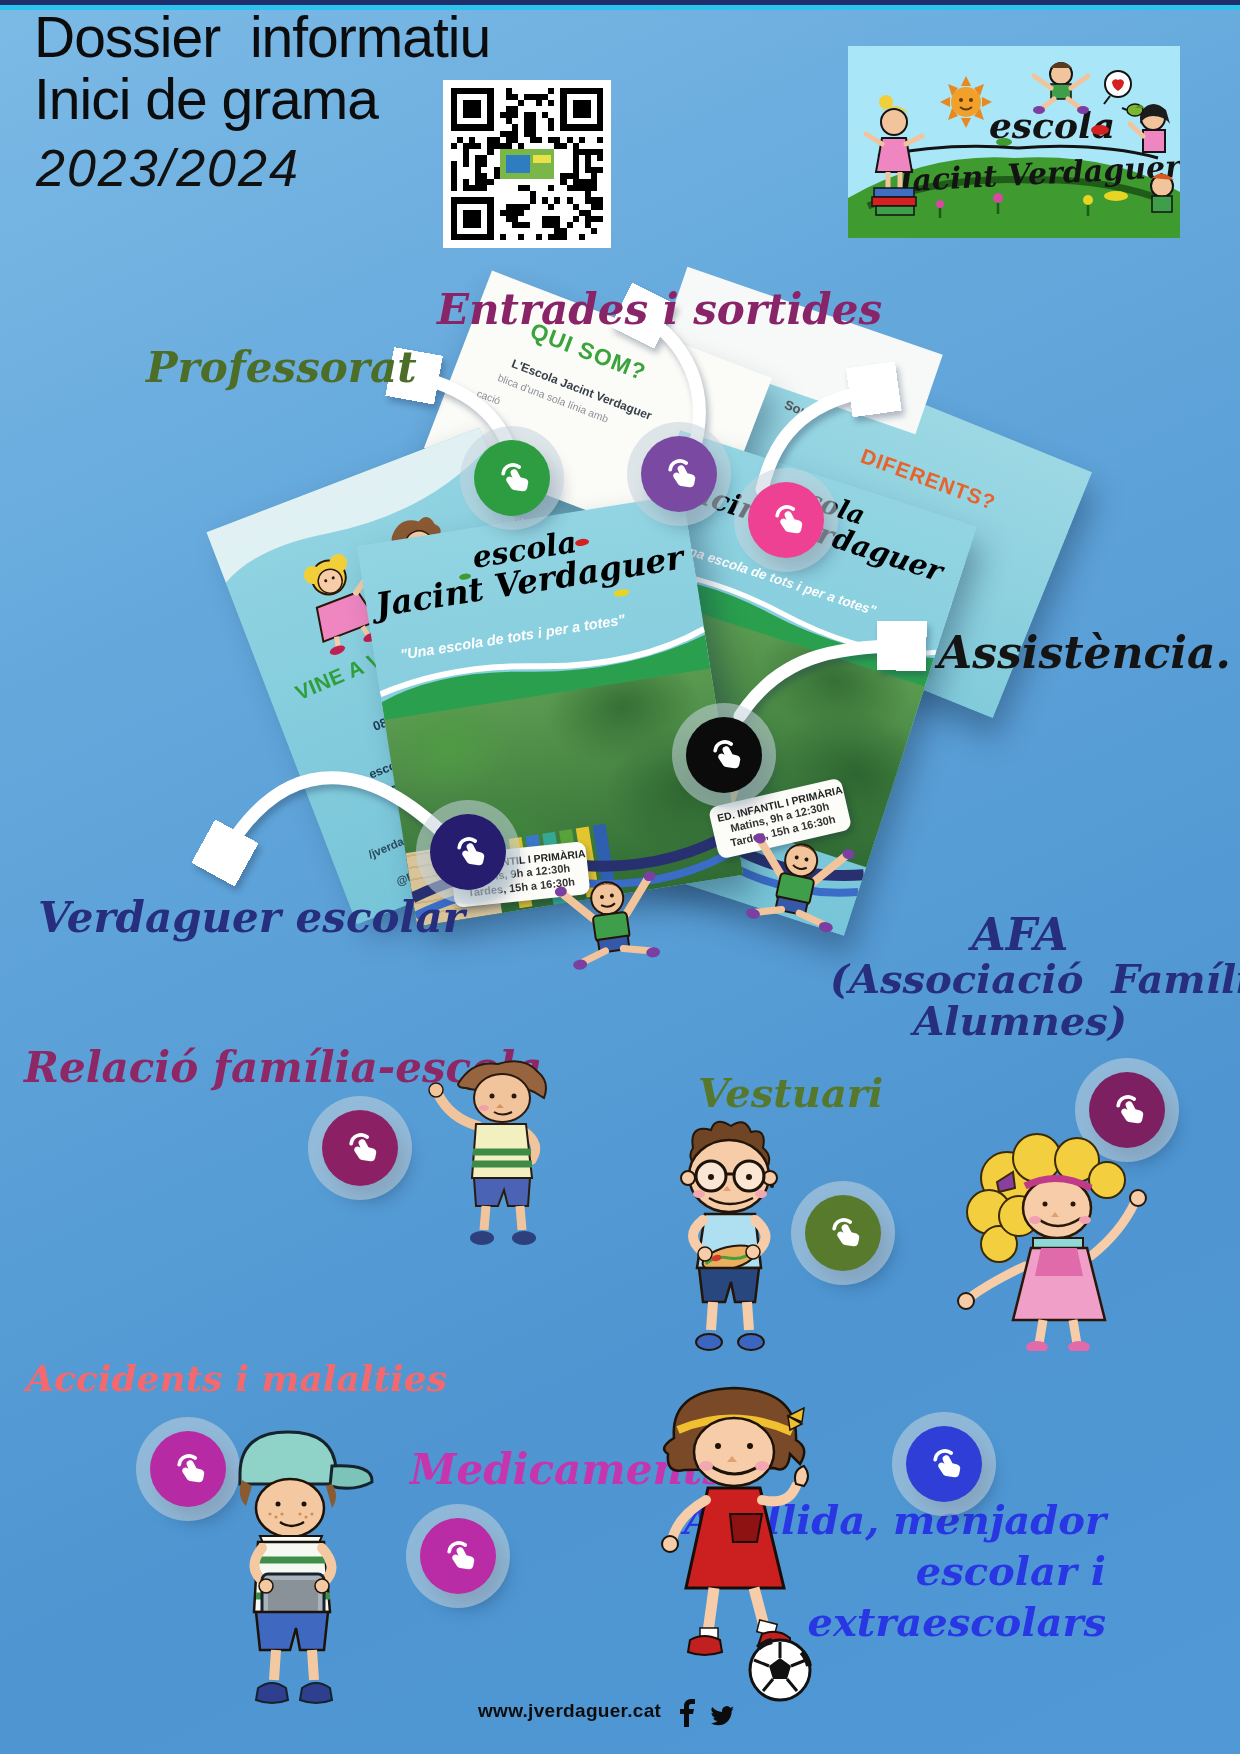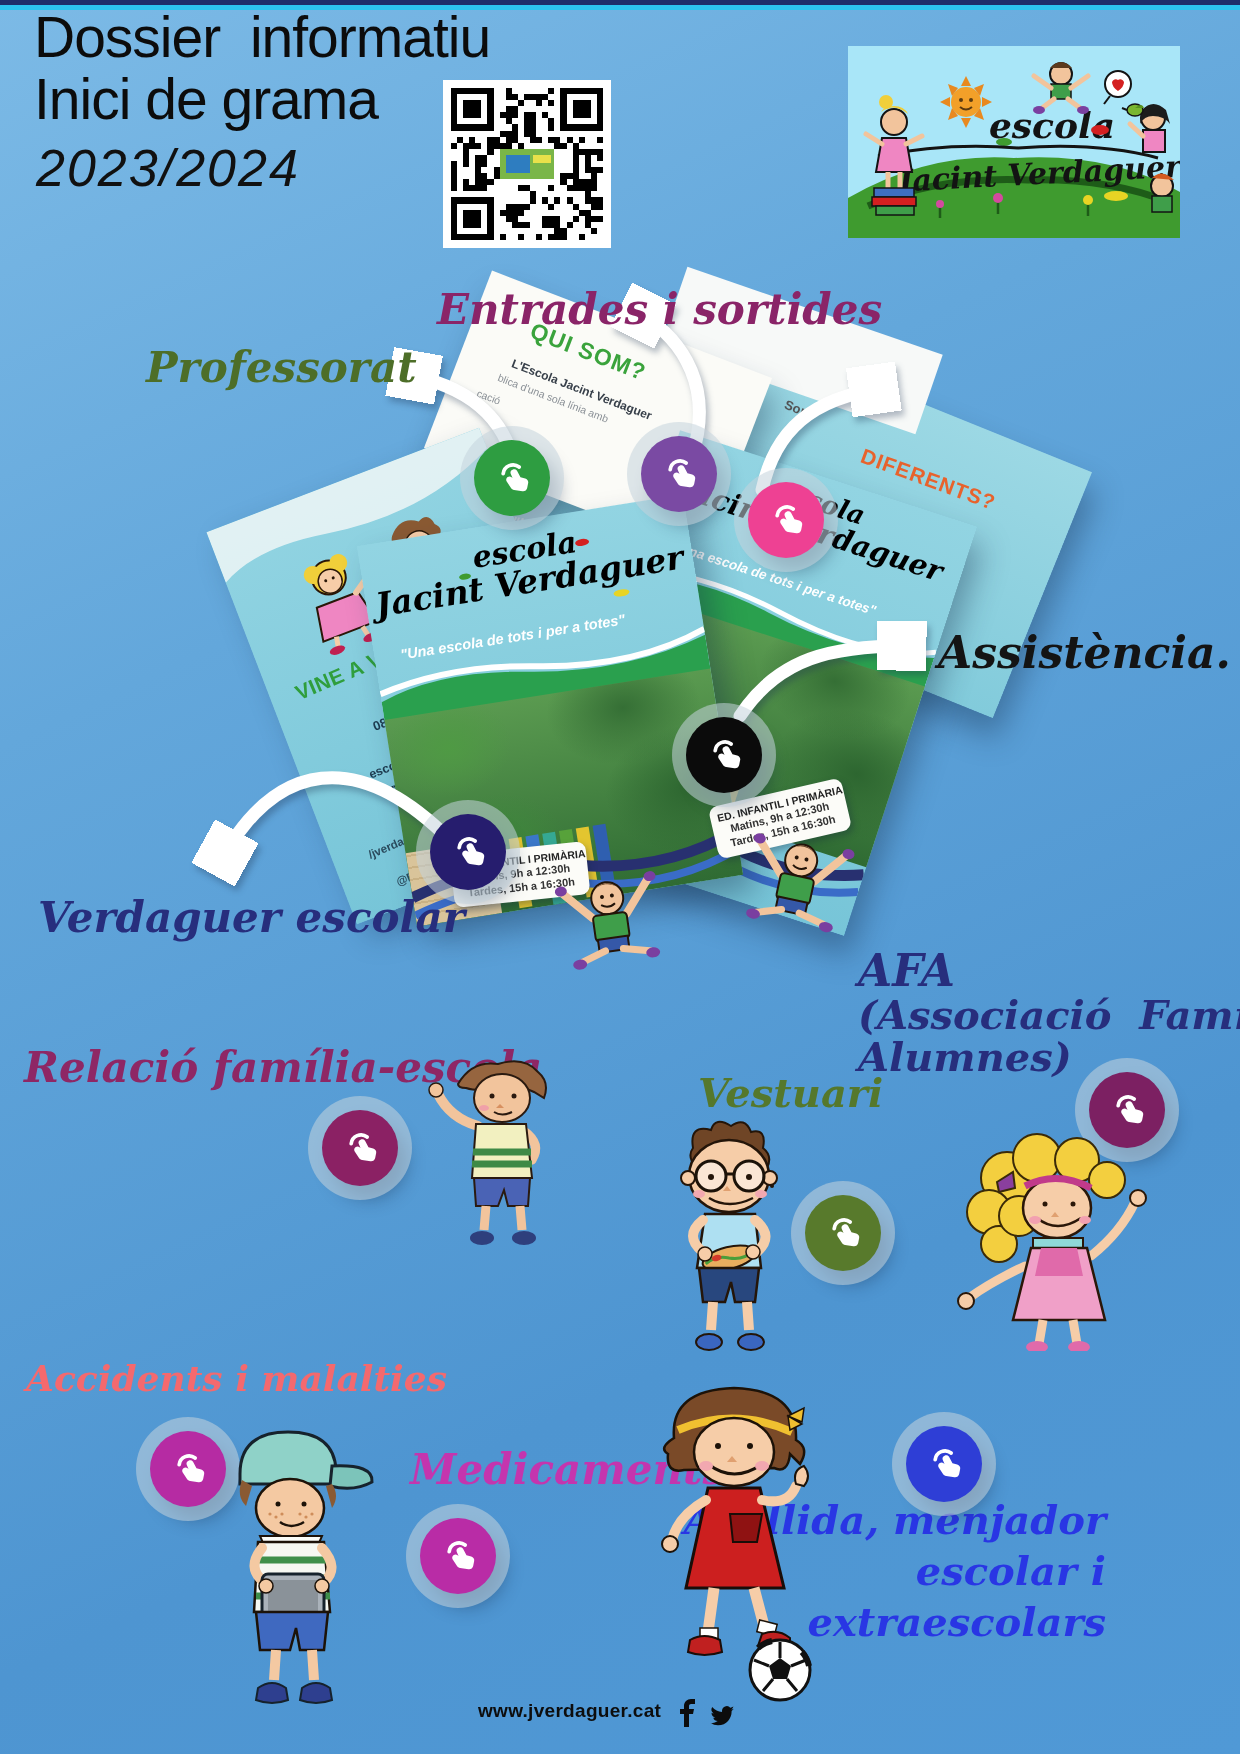--- a/index.html
+++ b/index.html
@@ -478,21 +478,21 @@
     <path d="M695 446 C 712 378 676 332 634 311" marker-end="url(#ah)"></path>
     <path d="M762 490 C 775 430 812 398 884 388" marker-end="url(#ah)"></path>
     <path d="M740 716 C 778 658 832 645 912 646" marker-end="url(#ah)"></path>
     <path d="M450 840 C 358 748 276 760 220 862" marker-end="url(#ah)"></path>
   </svg>
 
   <div class="lbl script" style="left: 146px; top: 346px; font-size: 42px; color: rgb(77, 110, 40);">Professorat</div>
   <div class="lbl script" style="left: 437px; top: 254px; font-size: 42px; color: rgb(138, 36, 104); margin-top: 34px;">Entrades i sortides</div>
   <div class="lbl script" style="left: 938px; top: 630px; font-size: 44px; color: rgb(20, 20, 20);">Assistència.</div>
   <div class="lbl script" style="left: 38px; top: 896px; font-size: 42px; color: rgb(39, 46, 125);">Verdaguer escolar</div>
-  <div class="lbl script" style="left: 830px; top: 948px; width: 380px; font-size: 44px; color: rgb(39, 46, 125); margin-left: 28px;">
+  <div class="lbl script" style="left: 830px; top: 912px; width: 380px; text-align: center; font-size: 44px; color: rgb(39, 46, 125);">
     <span style="display:block">AFA</span>
     <span style="display:block;font-size:40px;white-space:pre">(Associació  Famílies</span>
     <span style="display:block;font-size:40px">Alumnes)</span>
   </div>
   <div class="lbl script" style="left: 24px; top: 1046px; font-size: 42px; color: rgb(142, 39, 101);">Relació família-escola</div>
   <div class="lbl script" style="left: 698px; top: 1072px; font-size: 40px; color: rgb(85, 120, 44);">Vestuari</div>
   <div class="lbl script" style="left: 26px; top: 1360px; font-size: 36px; color: rgb(244, 105, 110);">Accidents i malalties</div>
   <div class="lbl script" style="left: 410px; top: 1448px; font-size: 42px; color: rgb(196, 53, 174);">Medicaments</div>
   <div class="lbl script" style="right: 134px; top: 1494px; text-align: right; font-size: 40px; line-height: 1.28; color: rgb(41, 54, 228);">
     <span style="display:block">Acollida, menjador</span>

